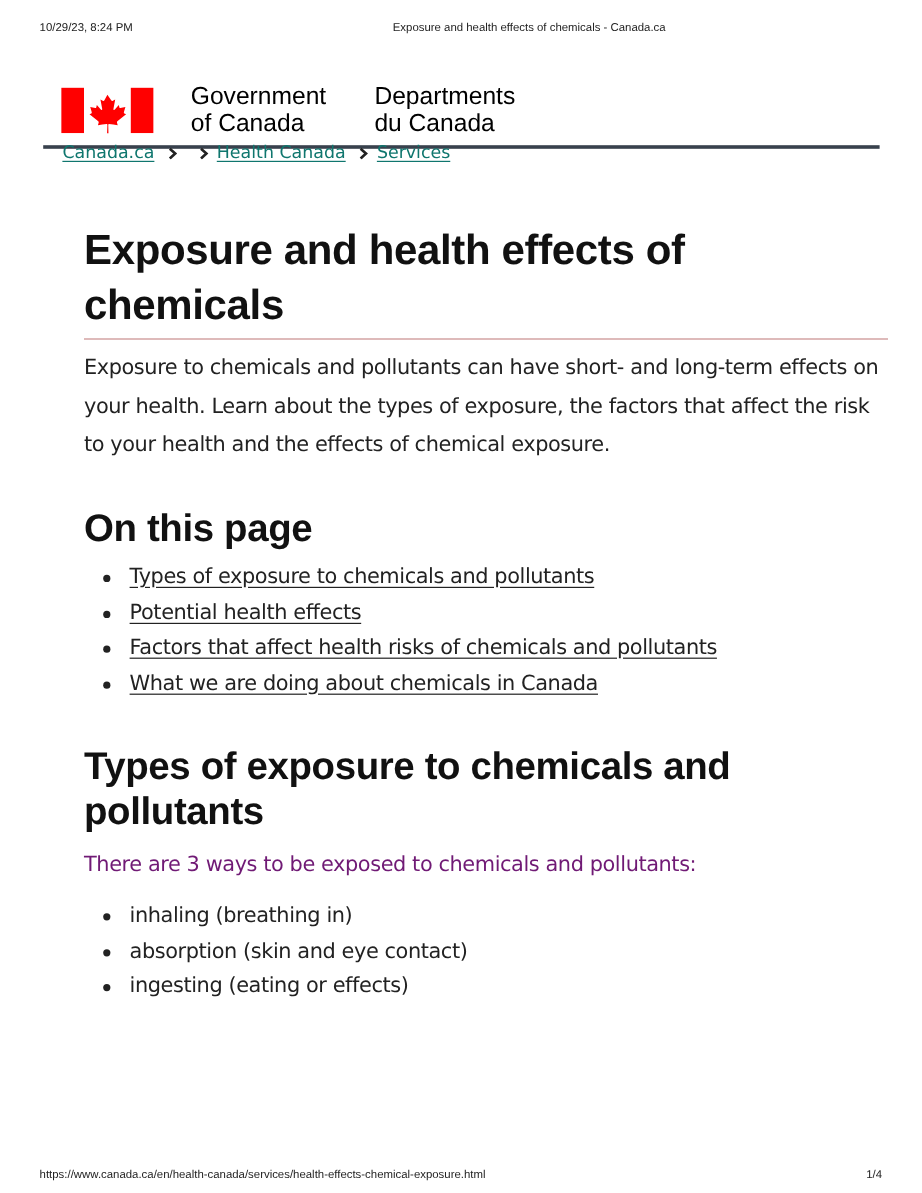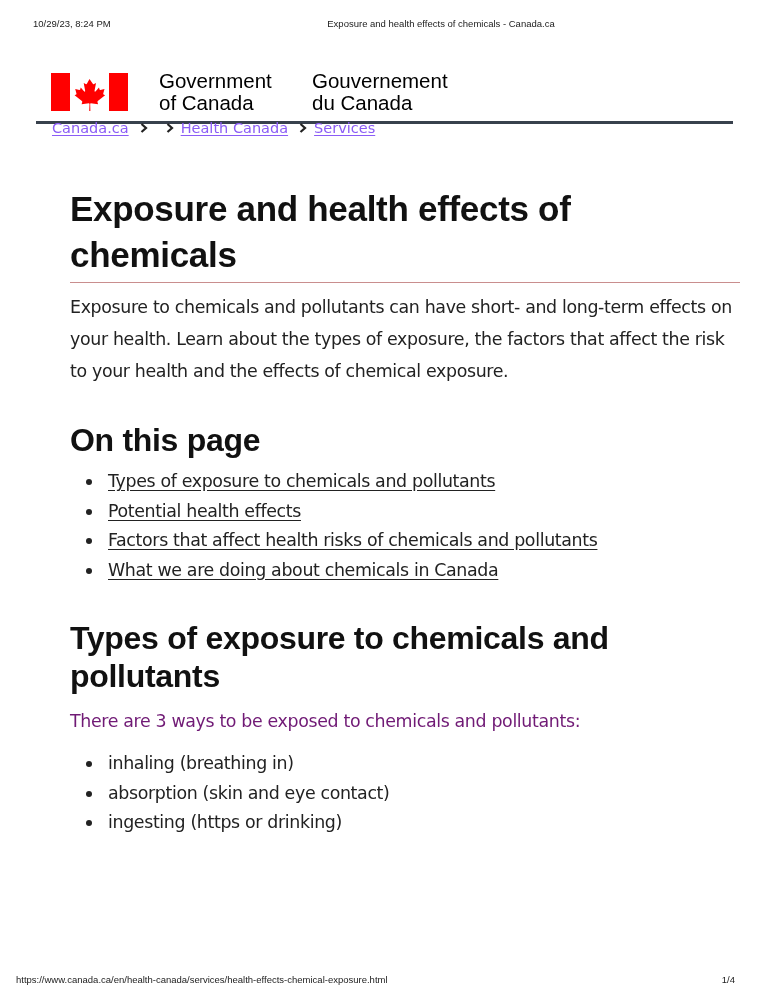--- a/index.html
+++ b/index.html
@@ -8,38 +8,38 @@
 
     
     .print-header, .print-footer {
       position: absolute; left: 0; width: 768px; height: 14px;
       font-family: Liberation Sans, sans-serif; font-size: 9.5px; color: #222;
     }
     .print-header { top: 18px; }
     .print-footer { top: 974px; }
     .print-header .date { position: absolute; left: 33px; top: 0; }
     .print-header .doc-title { position: absolute; left: 0; width: 768px; text-align: center; top: 0; padding-left: 114px; }
-    .print-footer .url { position: absolute; left: 16px; top: 0; }
+    .print-footer .url { position: absolute; left: 33px; top: 0; }
     .print-footer .page-num { position: absolute; right: 33px; top: 0; }
 
     
     .goc-header { position: absolute; left: 36px; top: 40px; width: 697px; height: 56px; margin-top: 28px; }
     .flag { position: absolute; left: 15px; top: 5px; width: 77px; height: 38px; }
     .sig-en, .sig-fr {
       position: absolute; top: 2px;
       font-family: "Liberation Sans", sans-serif; font-size: 20.5px; line-height: 22px; color: #000;
     }
     .sig-en { left: 123px; }
     .sig-fr { left: 276px; }
     .sig-line { display: block; }
     .header-rule { position: absolute; left: 0; top: 53px; width: 697px; height: 3px; background: #38414d; }
 
     
     .breadcrumb { position: absolute; left: 52px; top: 120px; display: flex; align-items: center; font-size: 14.5px; }
-    .breadcrumb a { color: #8b5cf6; text-decoration: underline; text-underline-offset: 2px; }
+    .breadcrumb a { color: #0f766e; text-decoration: underline; text-underline-offset: 2px; }
     .breadcrumb .sep { display: inline-block; width: 8px; margin: 0 7px 0 11px; }
     .breadcrumb .sep svg { display: block; }
 
     
     .main { position: absolute; left: 50px; top: 186px; width: 670px; margin-left: 20px; }
     h1 {
       font-family: "Liberation Sans", sans-serif; font-weight: bold; font-size: 35px; line-height: 46px;
       color: #111; letter-spacing: -0.3px; padding-bottom: 4px;
       border-bottom: 1px solid #c98e8e;
     }
@@ -71,21 +71,21 @@
   <svg class="flag" viewBox="0 0 77 38" width="77" height="38">
     <rect x="0" y="0" width="19" height="38" fill="#FF0000"></rect>
     <rect x="58" y="0" width="19" height="38" fill="#FF0000"></rect>
     <path fill="#FF0000" d="M38.5 6 l-2.6 4.8 c-0.3 0.5-0.8 0.5-1.3 0.2 l-1.9-1 1.4 7.5 c0.3 1.4-0.6 1.4-1.1 0.8 l-3.3-3.7 -0.5 1.9 c-0.1 0.3-0.4 0.5-0.8 0.5 l-4.2-0.9 1.1 3.9 c0.2 0.9 0.4 1.2-0.2 1.5 l-1.5 0.7 7.3 5.9 c0.3 0.2 0.4 0.7 0.3 1.1 l-0.6 2.1 c2.5-0.3 4.8-0.7 7.3-1 0.2 0 0.6 0.3 0.6 0.6 l-0.3 7.8 h1.2 l-0.2-7.8 c0-0.3 0.3-0.6 0.6-0.6 2.5 0.3 4.8 0.7 7.3 1 l-0.6-2.1 c-0.1-0.4 0-0.8 0.3-1.1 l7.3-5.9 -1.5-0.7 c-0.6-0.3-0.4-0.6-0.2-1.5 l1.1-3.9 -4.2 0.9 c-0.4 0-0.7-0.2-0.8-0.5 l-0.5-1.9 -3.3 3.7 c-0.5 0.6-1.4 0.6-1.1-0.8 l1.4-7.5 -1.9 1 c-0.5 0.3-1 0.3-1.3-0.2 z"></path>
   </svg>
   <div class="sig-en">
     <span class="sig-line">Government</span>
     <span class="sig-line">of Canada</span>
   </div>
   <div class="sig-fr">
-    <span class="sig-line">Gouvernement</span>
+    <span class="sig-line">Departments</span>
     <span class="sig-line">du Canada</span>
   </div>
   <div class="header-rule"></div>
 </header>
 
 <nav class="breadcrumb">
   <a href="#">Canada.ca</a>
   <span class="sep">
     <svg width="8" height="10" viewBox="0 0 8 10">
         <path d="M1.5 1 L6 5 L1.5 9" stroke="#222" stroke-width="2.2" fill="none"></path>
@@ -115,20 +115,20 @@
     <li><span class="bullet"></span><a href="#">Potential health effects</a></li>
     <li><span class="bullet"></span><a href="#">Factors that affect health risks of chemicals and pollutants</a></li>
     <li><span class="bullet"></span><a href="#">What we are doing about chemicals in Canada</a></li>
   </ul>
 
   <h2 class="h2-types">Types of exposure to chemicals and pollutants</h2>
   <p class="ways-intro">There are 3 ways to be exposed to chemicals and pollutants:</p>
   <ul class="ways">
     <li><span class="bullet"></span><span>inhaling (breathing in)</span></li>
     <li><span class="bullet"></span><span>absorption (skin and eye contact)</span></li>
-    <li><span class="bullet"></span><span>ingesting (https or drinking)</span></li>
+    <li><span class="bullet"></span><span>ingesting (eating or effects)</span></li>
   </ul>
 </main>
 
 <div class="print-footer">
   <span class="url">https://www.canada.ca/en/health-canada/services/health-effects-chemical-exposure.html</span>
   <span class="page-num">1/4</span>
 </div>
 
 </body></html>

